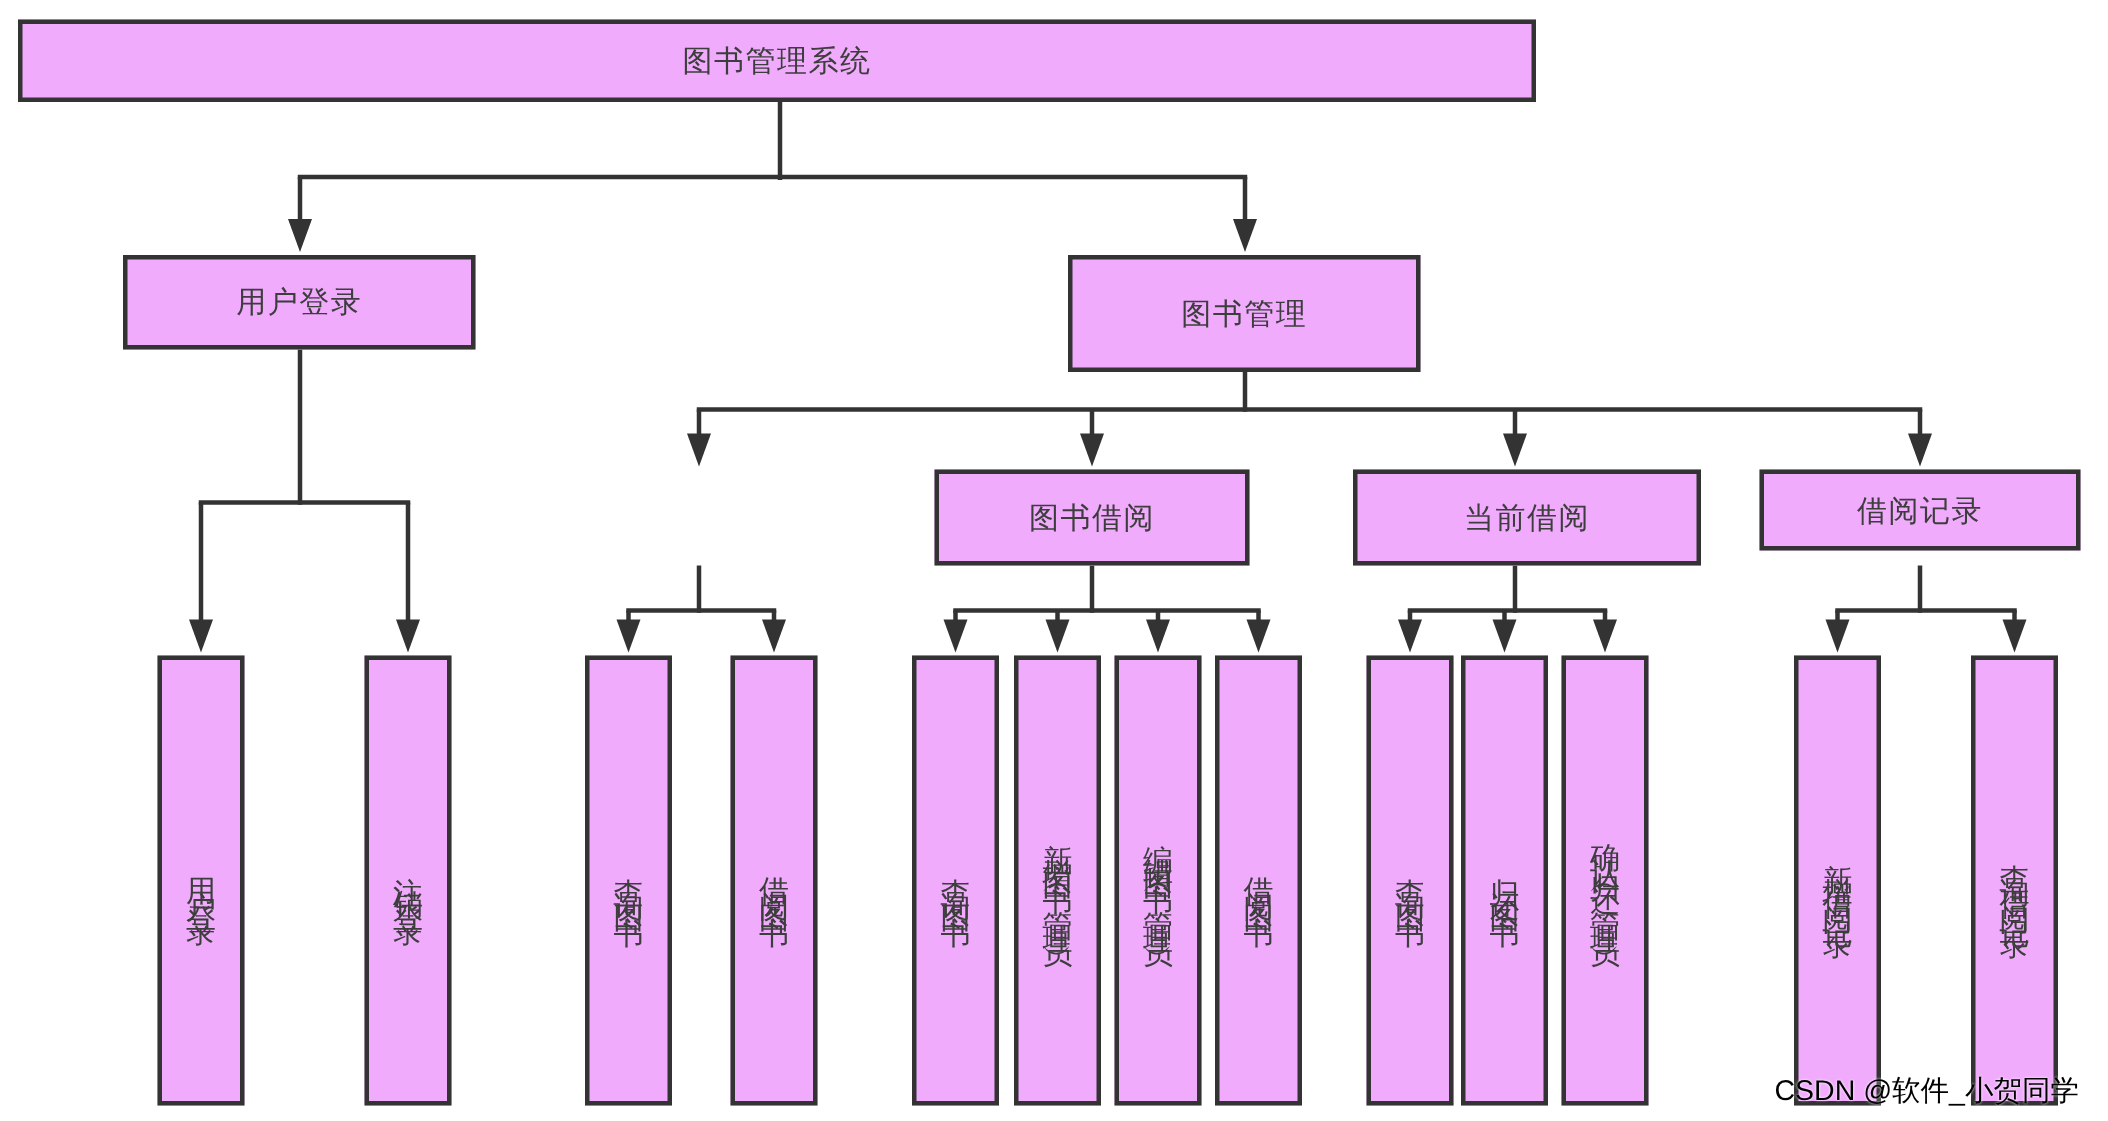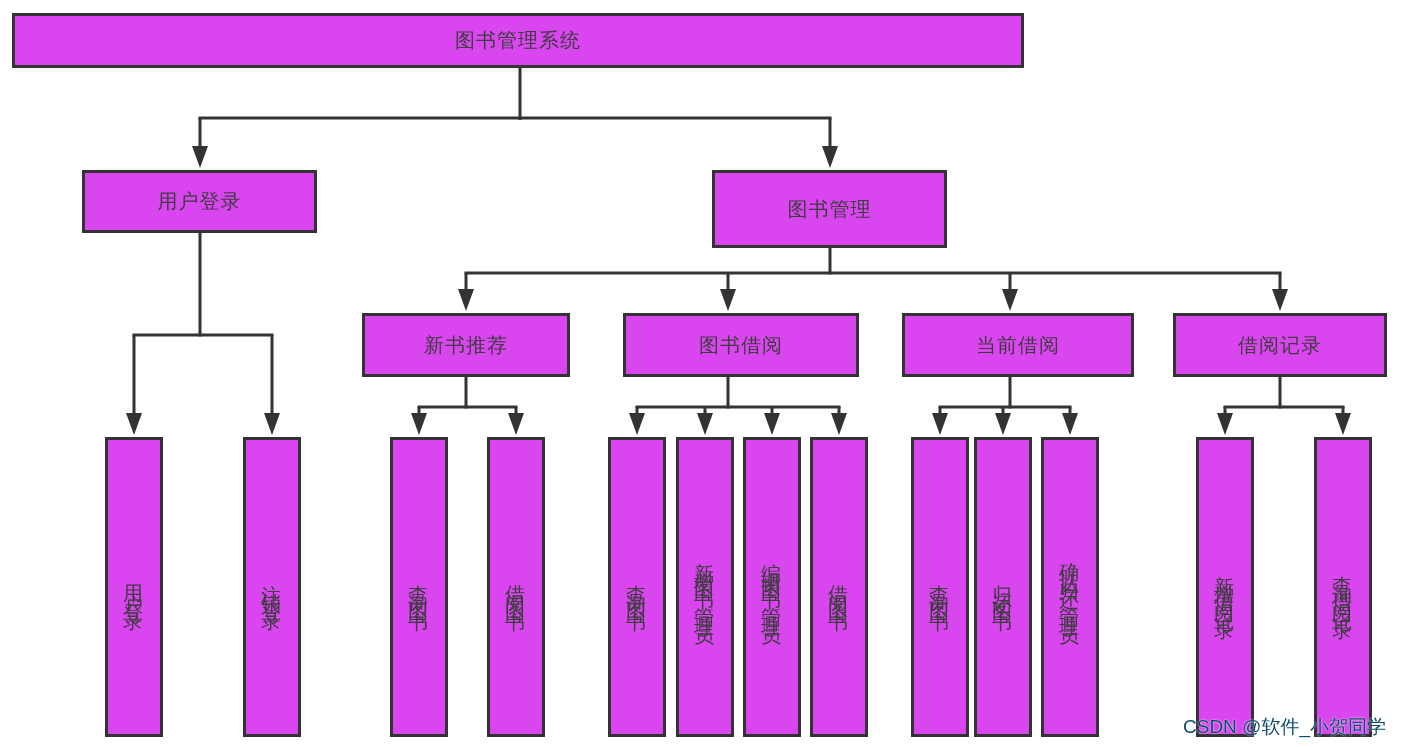--- a/index.html
+++ b/index.html
@@ -18,21 +18,21 @@
   .connectors {
     position: absolute;
     left: 0;
     top: 0;
     z-index: 1;
   }
   .box {
     position: absolute;
     box-sizing: border-box;
     border: 3px solid #333333;
-    background: #d946ef;
+    background: #f0abfc;
     display: flex;
     align-items: center;
     justify-content: center;
     z-index: 2;
   }
   .box .lbl {
     font-size: 20px;
     color: #3d3d3d;
     letter-spacing: 1px;
     white-space: nowrap;
@@ -42,21 +42,21 @@
     text-orientation: mixed;
     letter-spacing: 9px;
     white-space: normal;
   }
   .watermark {
     position: absolute;
     left: 1183px;
     top: 714px;
     z-index: 5;
     font-size: 19px;
-    color: #0c4a6e;
+    color: #000000;
     white-space: nowrap;
     text-shadow: 0 0 2px #ffffff;
   }
 </style>
 </head>
 <body>
 
 <div class="canvas">
 
   <svg class="connectors" width="1405" height="747" viewBox="0 0 1405 747">
@@ -131,30 +131,27 @@
     <span class="lbl">图书管理系统</span>
   </div>
 
   <div class="box" style="left:82px;top:170px;width:235px;height:63px">
     <span class="lbl">用户登录</span>
   </div>
   <div class="box" style="left:712px;top:170px;width:235px;height:78px">
     <span class="lbl">图书管理</span>
   </div>
 
-  <div class="box" style="left:362px;top:313px;width:208px;height:64px">
-    <span class="lbl">新书推荐</span>
-  </div>
-  <div class="box" style="left:623px;top:313px;width:236px;height:64px">
+  <div class="box" style="left:623px;top:313px;width:210px;height:64px">
     <span class="lbl">图书借阅</span>
   </div>
   <div class="box" style="left:902px;top:313px;width:232px;height:64px">
     <span class="lbl">当前借阅</span>
   </div>
-  <div class="box" style="left:1173px;top:313px;width:214px;height:64px">
+  <div class="box" style="left:1173px;top:313px;width:214px;height:54px">
     <span class="lbl">借阅记录</span>
   </div>
 
   <div class="box leaf" style="left:105px;top:437px;width:58px;height:300px">
     <span class="lbl">用户登录</span>
   </div>
   <div class="box leaf" style="left:243px;top:437px;width:58px;height:300px">
     <span class="lbl">注销登录</span>
   </div>
 

